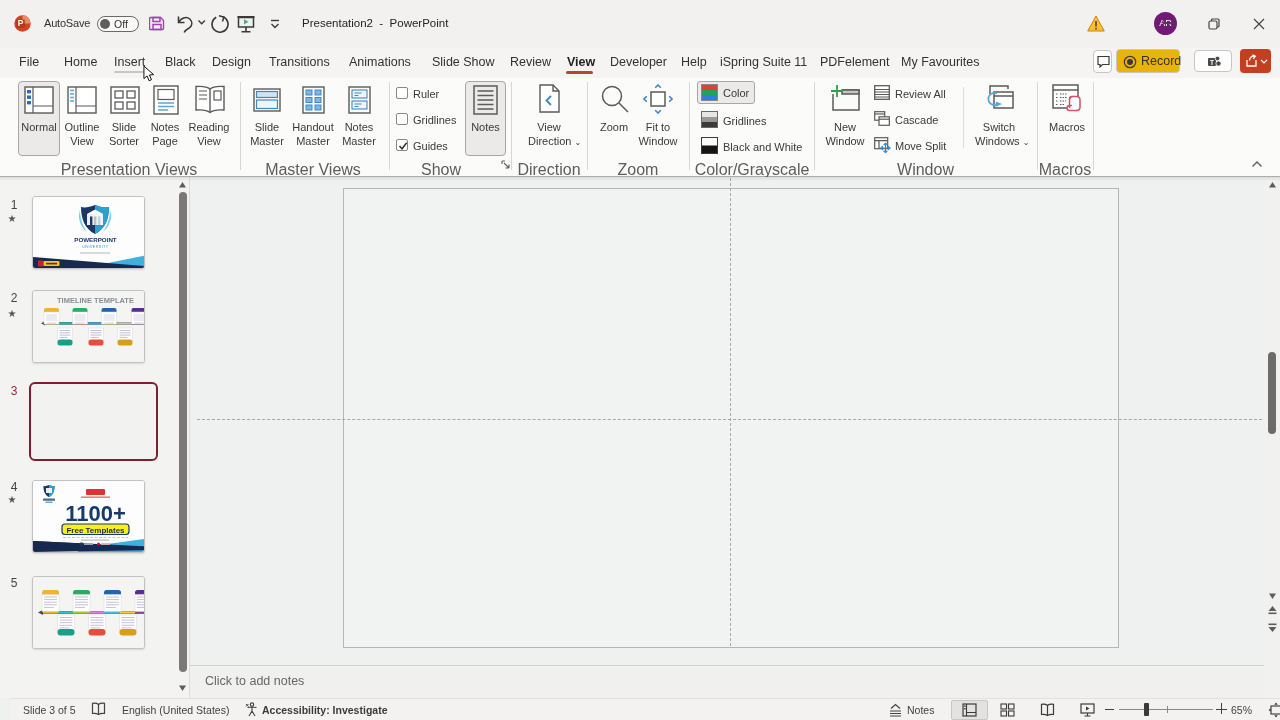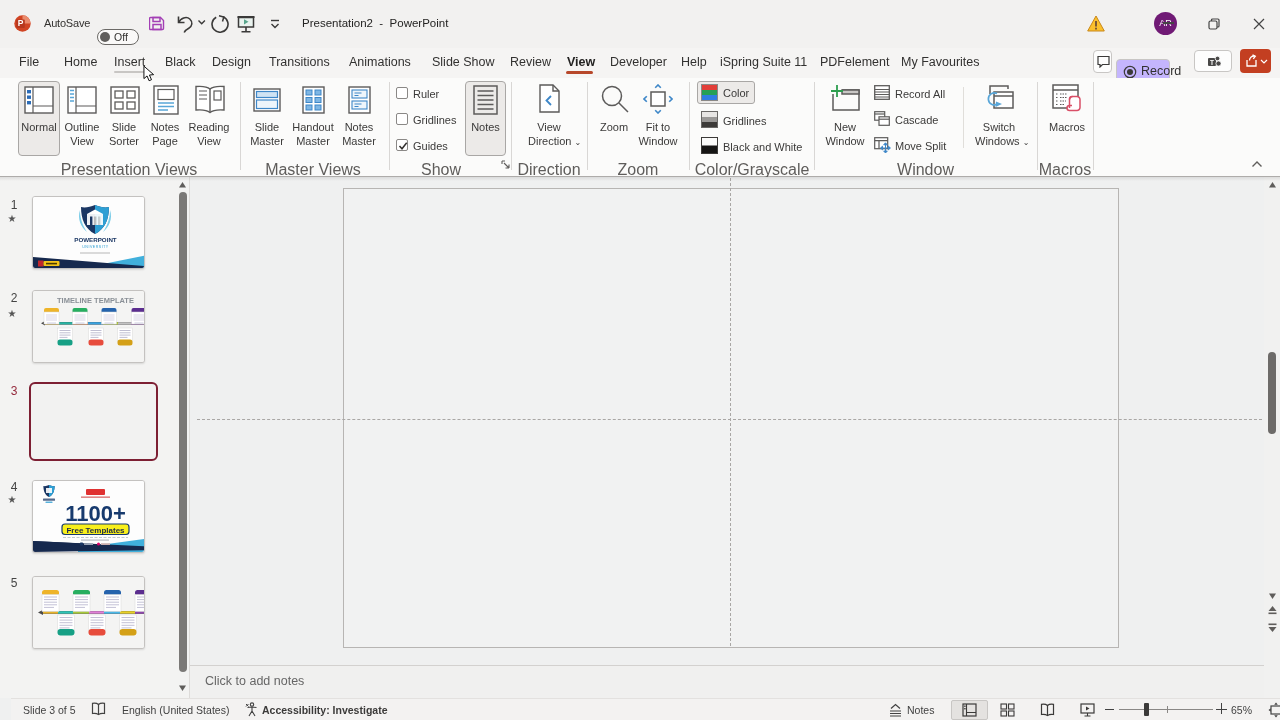--- a/index.html
+++ b/index.html
@@ -34,21 +34,21 @@
 <div id="titlebar">
 
   <svg class="abs" style="left:14px;top:15px;" width="17" height="17" viewBox="0 0 17 17">
     <circle cx="8.5" cy="8.5" r="8.2" fill="#d14423"></circle>
     <path d="M8.5 .3 A8.2 8.2 0 0 1 16.7 8.5 L8.5 8.5 Z" fill="#ea8b6d"></path>
     <rect x="2.2" y="4.4" width="8.6" height="8.6" rx="1" fill="#b7371d"></rect>
     <text x="6.5" y="11.3" font-size="8.5" font-weight="bold" fill="#fff" text-anchor="middle" font-family="Liberation Sans">P</text>
   </svg>
   <div class="abs" style="left:44px;top:17px;font-size:11px;letter-spacing:-0.2px;color:#33312f;">AutoSave</div>
 
-  <div class="abs" style="left:97px;top:16px;width:42px;height:16px;border:1px solid #6b6966;border-radius:8px;background:#faf9f8;margin-top:13px;">
+  <div class="abs" style="left:97px;top:16px;width:42px;height:16px;border:1px solid #6b6966;border-radius:8px;background:#faf9f8;">
     <div class="abs" style="left:2px;top:2px;width:10px;height:10px;border-radius:50%;background:#605e5c;"></div>
     <div class="abs" style="left:16px;top:1px;font-size:10.5px;color:#33312f;">Off</div>
   </div>
 
   <svg class="abs" style="left:149px;top:15px;" width="16" height="16" viewBox="0 0 16 16">
     <path d="M1.5 2.5 h10 l3 3 v8 a1 1 0 0 1 -1 1 h-12 a1 1 0 0 1 -1 -1 v-10 a1 1 0 0 1 1 -1 z" fill="none" stroke="#a33fb5" stroke-width="1.4"></path>
     <rect x="4" y="2.5" width="7" height="4" fill="none" stroke="#a33fb5" stroke-width="1.5"></rect>
     <rect x="4" y="9.5" width="8" height="5" fill="none" stroke="#a33fb5" stroke-width="1.5"></rect>
   </svg>
 
@@ -116,21 +116,21 @@
   <svg class="abs" style="left:143px;top:17px;z-index:50;" width="12" height="18" viewBox="0 0 13 19">
     <path d="M1 1 L1 14.5 L4.4 11.6 L6.6 16.8 L9.2 15.7 L7 10.6 L11.5 10.2 Z" fill="#fff" stroke="#000" stroke-width="1"></path>
   </svg>
 
   <div class="abs" style="left:1093px;top:2px;width:19px;height:23px;border:1px solid #c8c6c4;border-radius:4px;background:#fdfdfd;">
     <svg class="abs" style="left:3px;top:4px;" width="13" height="13" viewBox="0 0 13 13">
       <path d="M1 1.5 h11 v8 h-6.5 l-2.5 2.5 v-2.5 h-2 z" fill="none" stroke="#3b3a39" stroke-width="1.2"></path>
     </svg>
   </div>
 
-  <div class="abs" style="left:1116px;top:11px;width:54px;height:24px;border:1px solid #c8c6c4;border-radius:4px;background:#c4b5fd;">
+  <div class="abs" style="left:1116px;top:1px;width:64px;height:24px;border:1px solid #c8c6c4;border-radius:4px;background:#eab308;">
     <svg class="abs" style="left:6px;top:5px;" width="14" height="14" viewBox="0 0 14 14">
       <circle cx="7" cy="7" r="5.7" fill="none" stroke="#3b3a39" stroke-width="1.2"></circle>
       <circle cx="7" cy="7" r="3" fill="#3b3a39"></circle>
     </svg>
     <div class="abs" style="left:24px;top:4px;font-size:12.5px;color:#323130;">Record</div>
   </div>
 
   <div class="abs" style="left:1194px;top:2px;width:38px;height:22px;border:1px solid #c8c6c4;border-radius:4px;background:#fdfdfd;">
     <svg class="abs" style="left:12px;top:4px;" width="14" height="14" viewBox="0 0 14 14">
       <rect x="1" y="3" width="8" height="8" rx="1" fill="#494847"></rect>
@@ -300,21 +300,21 @@
   <svg class="abs" style="left:830px;top:6px;" width="30" height="28" viewBox="0 0 30 28">
     <path d="M12 6 H29 V10 M29 8 V26 H3 V10" fill="none" stroke="#5c5b5a" stroke-width="1.5"></path>
     <path d="M12 6 H29 V10 H12 Z" fill="#c8c6c4" stroke="#5c5b5a" stroke-width="1.5"></path>
     <path d="M7 1 V13 M1 7 H13" stroke="#2e9e4f" stroke-width="1.8"></path>
   </svg>
   <div class="rlabel" style="left:824px;top:42px;width:42px;">New<br>Window</div>
   <svg class="abs" style="left:874px;top:7px;" width="16" height="15" viewBox="0 0 16 15">
     <rect x="0.7" y="0.7" width="14.6" height="13.6" fill="#fff" stroke="#5c5b5a" stroke-width="1.3"></rect>
     <path d="M1 4.5 h14 M1 9.5 h14 M1 7 h14 M1 12 h14" stroke="#5c5b5a" stroke-width="1.1"></path>
   </svg>
-  <div class="rlabel" style="left:895px;top:9px;">Record All</div>
+  <div class="rlabel" style="left:895px;top:9px;">Review All</div>
   <svg class="abs" style="left:874px;top:33px;" width="16" height="15" viewBox="0 0 16 15">
     <rect x="0.7" y="0.7" width="10" height="8.5" fill="#fff" stroke="#5c5b5a" stroke-width="1.2"></rect>
     <path d="M0.7 3 h10" stroke="#5c5b5a" stroke-width="1.2"></path>
     <rect x="5" y="5.8" width="10.3" height="8.5" fill="#fff" stroke="#5c5b5a" stroke-width="1.2"></rect>
     <path d="M5 8.2 h10.3" stroke="#5c5b5a" stroke-width="1.2"></path>
   </svg>
   <div class="rlabel" style="left:895px;top:35px;">Cascade</div>
   <svg class="abs" style="left:874px;top:59px;" width="17" height="16" viewBox="0 0 17 16">
     <rect x="0.7" y="0.7" width="13" height="11" fill="#fff" stroke="#5c5b5a" stroke-width="1.2"></rect>
     <path d="M0.7 3.6 h13 M5 3.6 v8" stroke="#5c5b5a" stroke-width="1.2"></path>

